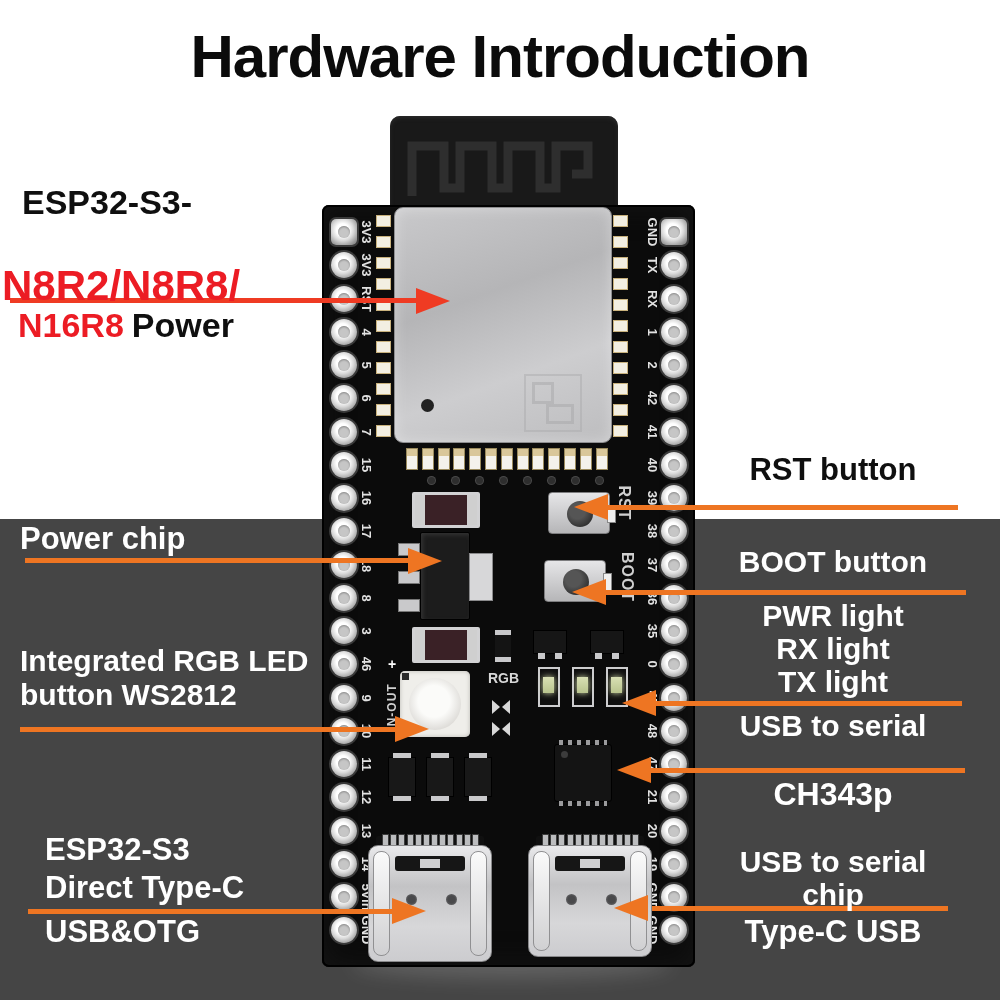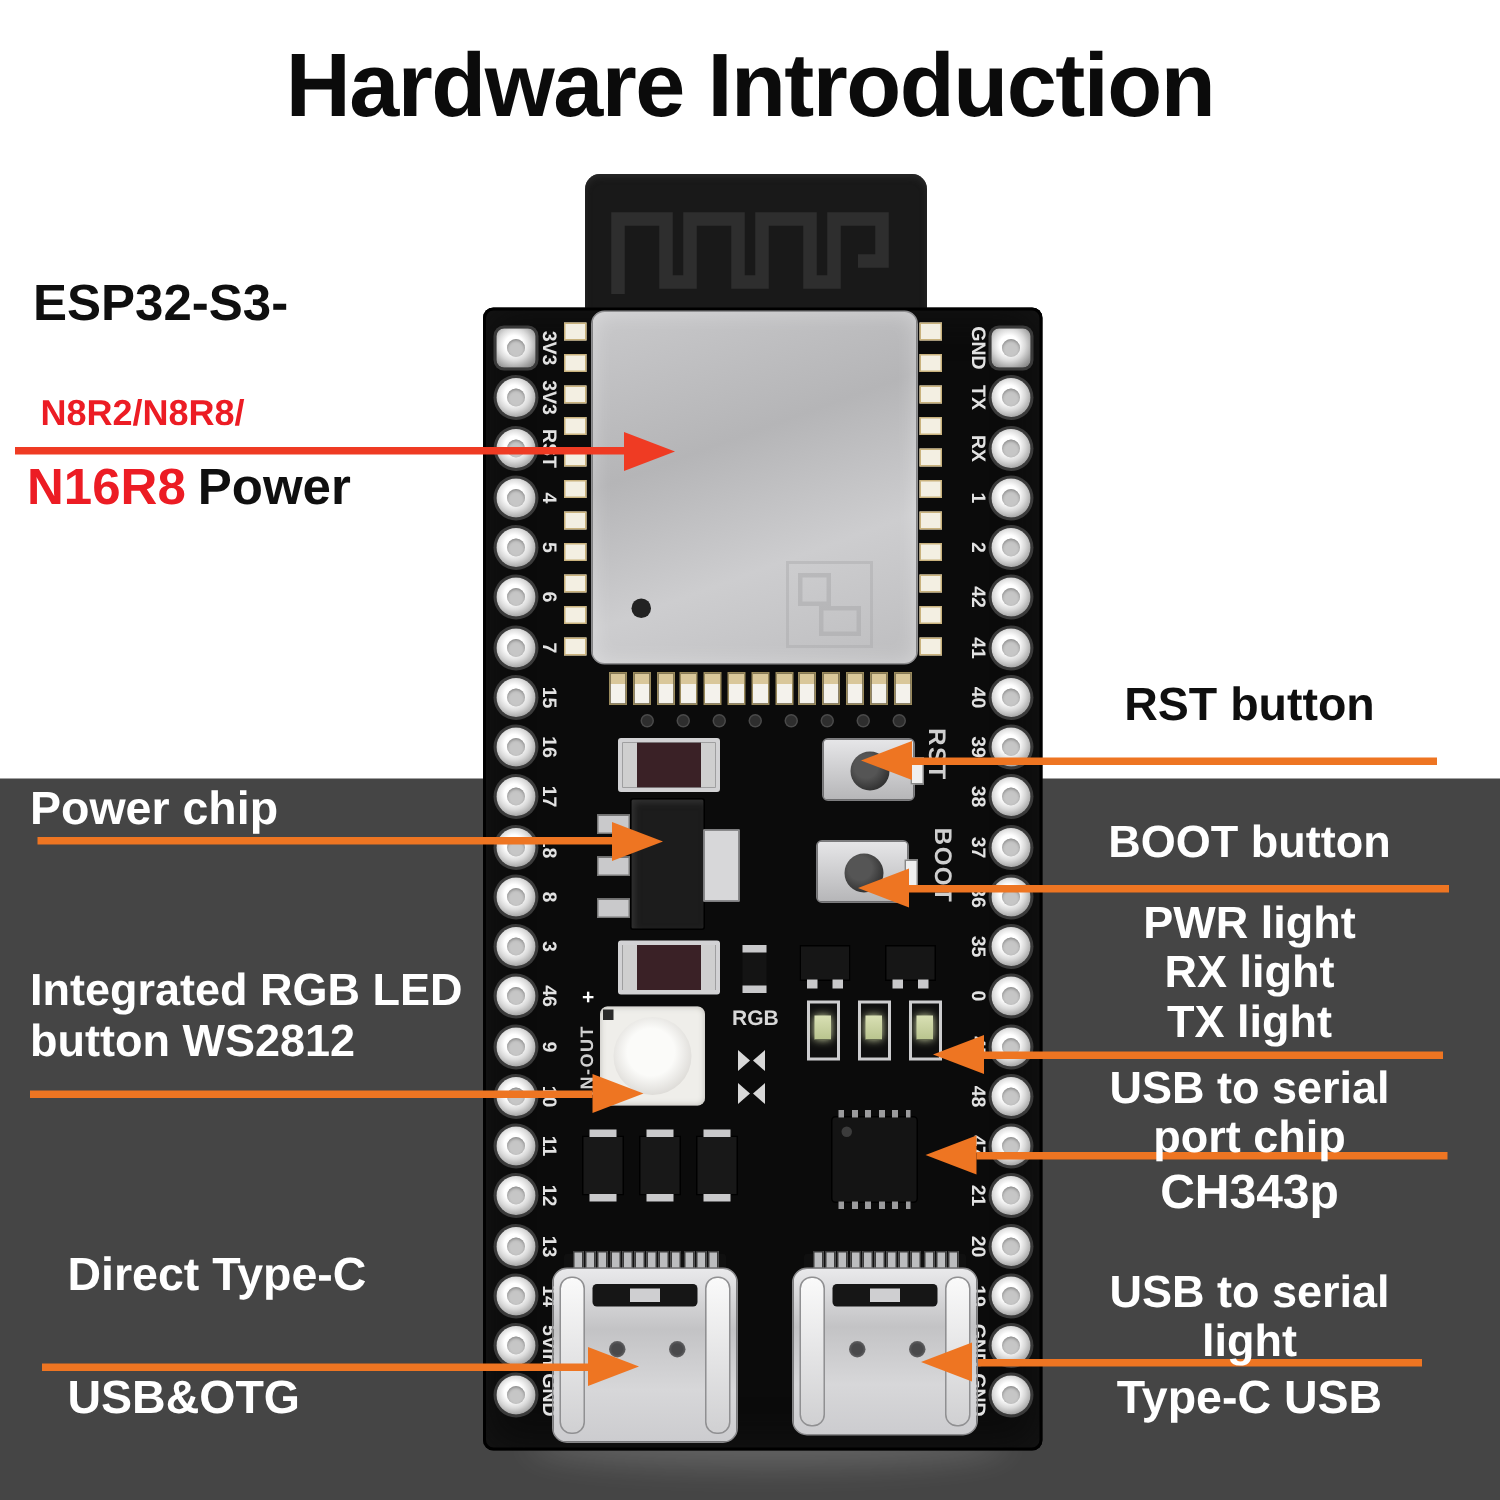--- a/index.html
+++ b/index.html
@@ -373,51 +373,51 @@
   <div class="hline" style="left:651px;top:768px;width:314px;"></div>
   <div class="head-l" style="left:617px;top:757px;"></div>
 
   <div class="hline" style="left:28px;top:909px;width:364px;"></div>
   <div class="head-r" style="left:392px;top:898px;"></div>
 
   <div class="hline" style="left:652px;top:906px;width:296px;"></div>
   <div class="head-l" style="left:614px;top:895px;"></div>
 
   <div class="lab dark" style="left:22px;top:183px;font-size:34px;">ESP32-S3-</div>
-  <div class="lab" style="left:27px;top:262px;font-size:24px;color:var(--redtext);">N8R2/N8R8/</div>
+  <div class="lab" style="left:2px;top:262px;font-size:42px;color:var(--redtext);">N8R2/N8R8/</div>
   <div class="lab" style="left:18px;top:306px;font-size:34px;color:var(--redtext);">
     <span>N16R8</span><span style="color:#0f0f0f;margin-left:8px;">Power</span>
   </div>
 
   <div class="lab white rightcol" style="top:545px;font-size:30px;">BOOT button</div>
   <div class="lab dark rightcol" style="top:452px;font-size:31px;">RST button</div>
 
   <div class="lab white rightcol" style="top:599px;font-size:30px;line-height:33px;">
     <div>PWR light</div>
     <div>RX light</div>
     <div>TX light</div>
   </div>
 
   <div class="lab white rightcol" style="top:709px;font-size:30px;line-height:33px;">
     <div>USB to serial</div>
-    <div>port chip</div>
   </div>
   <div class="lab white rightcol" style="top:776px;font-size:32px;">CH343p</div>
 
   <div class="lab white" style="left:20px;top:521px;font-size:31px;">Power chip</div>
 
   <div class="lab white" style="left:20px;top:644px;font-size:30px;line-height:34px;">
     <div>Integrated RGB LED</div>
     <div>button WS2812</div>
   </div>
 
   <div class="lab white" style="left:45px;top:831px;font-size:31px;line-height:38px;">
+    <div>ESP32-S3</div>
     <div>Direct Type-C</div>
   </div>
   <div class="lab white" style="left:45px;top:914px;font-size:31px;">USB&amp;OTG</div>
 
   <div class="lab white rightcol" style="top:845px;font-size:30px;line-height:33px;">
     <div>USB to serial</div>
-    <div>light</div>
+    <div>chip</div>
   </div>
   <div class="lab white rightcol" style="top:914px;font-size:31px;">Type-C USB</div>
 
 </div>
 
 </body></html>

